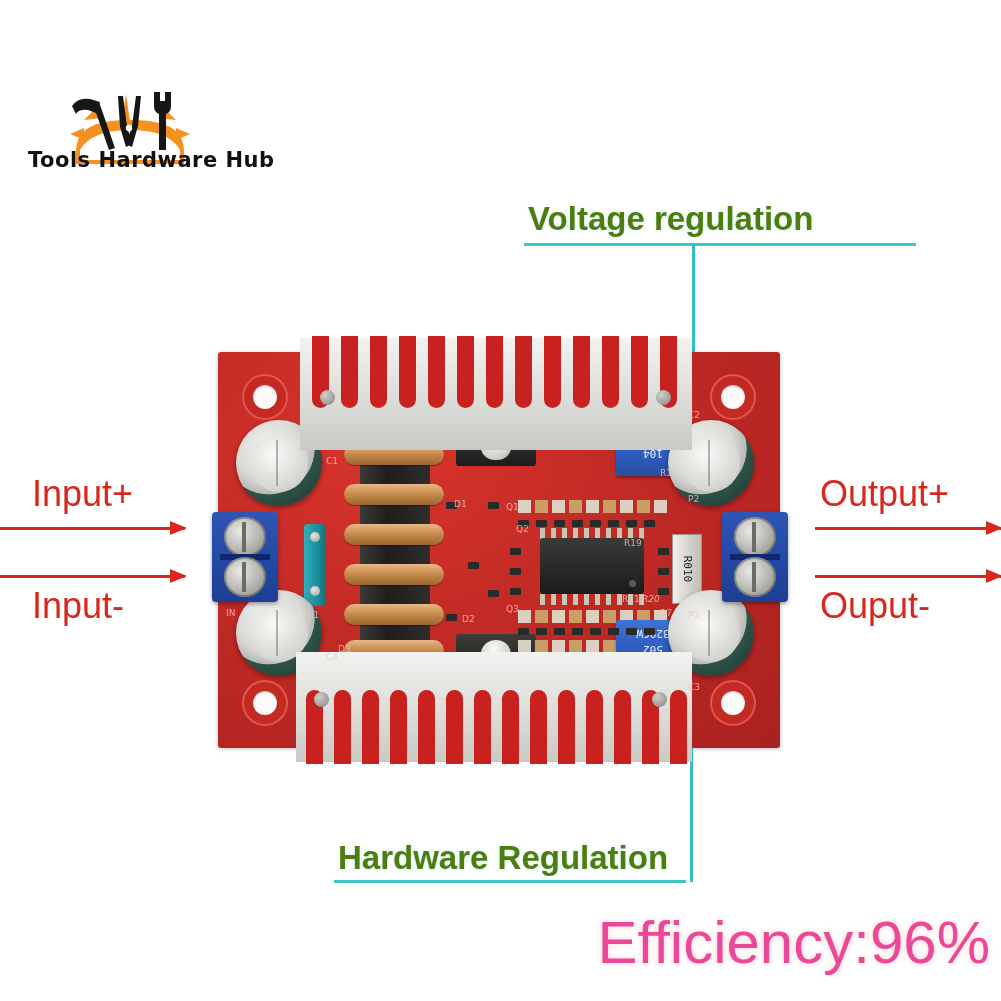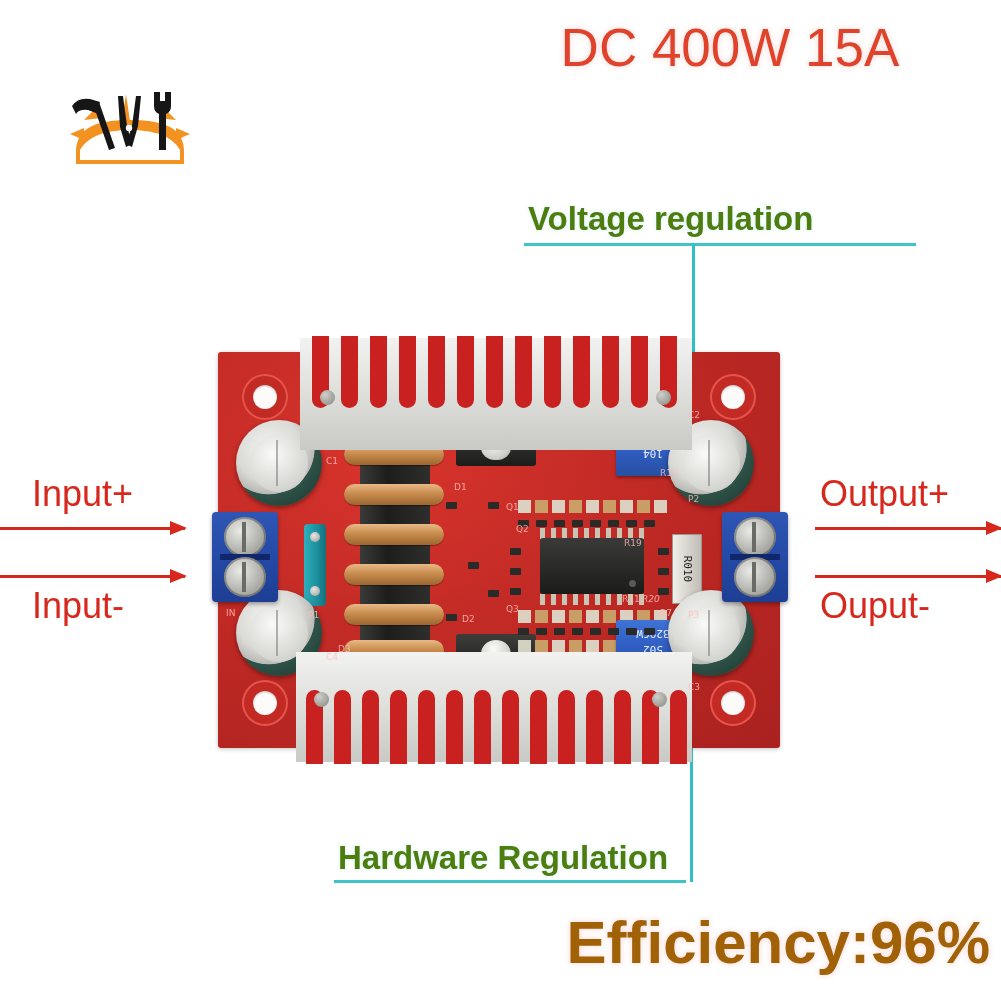--- a/index.html
+++ b/index.html
@@ -27,21 +27,21 @@
   #volt-reg{left:528px;top:200px;}
   #volt-rule{left:524px;top:243px;width:392px;height:3px;background:#3FC4C8;}
   #volt-line{left:692px;top:243px;width:3px;height:222px;background:#2FC0C6;}
 
   #cur-reg{left:338px;top:839px;}
   #cur-rule{left:334px;top:880px;width:352px;height:3px;background:#3FC4C8;}
   #cur-line{left:690px;top:648px;width:3px;height:234px;background:#2FC0C6;}
 
   
   #efficiency{left:390px;top:908px;width:600px;text-align:right;
-      font-size:60px;font-weight:700;color:#a16207;white-space:nowrap;
+      font-size:60px;font-weight:400;color:#ec4899;white-space:nowrap;
       text-shadow:0 0 6px rgba(224,67,44,.22);}
 
   
   .io-label{color:#D7281E;font-size:36px;font-weight:400;white-space:nowrap;}
   .arrow{height:3px;background:#D7281E;position:absolute;}
   .arrow:after{content:"";position:absolute;right:-2px;top:-6px;
       border-top:7.5px solid transparent;border-bottom:7.5px solid transparent;
       border-left:17px solid #D7281E;}
   #in-plus{left:32px;top:473px;}
   #in-arrow1{left:0px;top:527px;width:185px;}
@@ -187,24 +187,24 @@
 
     <path d="M6 16 q6 -9 18 -7 l10 3 l-4 11 l-8 -3 q-9 -1 -12 4 z" fill="#161616"></path>
     <path d="M27 14 l6 -2 l16 46 l-6 2 z" fill="#161616"></path>
 
     <path d="M52 6 l5 0 l4 30 l5 18 l-6 3 l-6 -20 z" fill="#161616"></path>
     <path d="M70 6 l5 0 l-3 30 l-6 21 l-6 -3 l6 -18 z" fill="#161616"></path>
     <circle cx="63" cy="38" r="3.2" fill="#ffffff"></circle>
 
     <path d="M88 2 l6 0 l0 9 l5 0 l0 -9 l6 0 l0 14 q0 6 -5 8 l0 36 l-7 0 l0 -36 q-5 -2 -5 -8 z" fill="#161616"></path>
   </svg>
+  <div class="logo-text">Tools Hardware Hub</div>
 </div>
 
 <div class="abs" id="headline">
-  <div class="ln">DC 400W 15A</div>
 </div>
 
 <div class="abs teal-label" id="volt-reg">Voltage regulation</div>
 <div class="abs" id="volt-rule"></div>
 <div class="abs" id="volt-line"></div>
 
 <div class="abs teal-label" id="cur-reg">Hardware Regulation</div>
 <div class="abs" id="cur-rule"></div>
 <div class="abs" id="cur-line"></div>
 
@@ -349,21 +349,21 @@
       <div class="fin" style="left: 374px;"></div>
       <div class="hs-screw" style="left: 18px; top: 40px;"></div>
       <div class="hs-screw" style="left: 356px; top: 40px;"></div>
     </div>
 
   <div id="silk-layer">
       <div class="silk" style="left: 108px; top: 104px;">C1</div>
       <div class="silk" style="left: 470px; top: 58px;">C2</div>
       <div class="silk" style="left: 470px; top: 330px;">C3</div>
       <div class="silk" style="left: 108px; top: 300px;">C4</div>
-      <div class="silk" style="left: 236px; top: 130px;">D1</div>
+      <div class="silk" style="left: 236px; top: 147px;">D1</div>
       <div class="silk" style="left: 244px; top: 262px;">D2</div>
       <div class="silk" style="left: 120px; top: 292px;">D3</div>
       <div class="silk" style="left: 288px; top: 150px;">Q1</div>
       <div class="silk" style="left: 298px; top: 172px; text-align: right;">Q2</div>
       <div class="silk" style="left: 288px; top: 252px;">Q3</div>
       <div class="silk" style="left: 90px; top: 258px;">P1</div>
       <div class="silk" style="left: 470px; top: 142px;">P2</div>
       <div class="silk" style="left: 470px; top: 258px;">P3</div>
       <div class="silk" style="left: 442px; top: 116px;">R17</div>
       <div class="silk" style="left: 406px; top: 186px;">R19</div>

